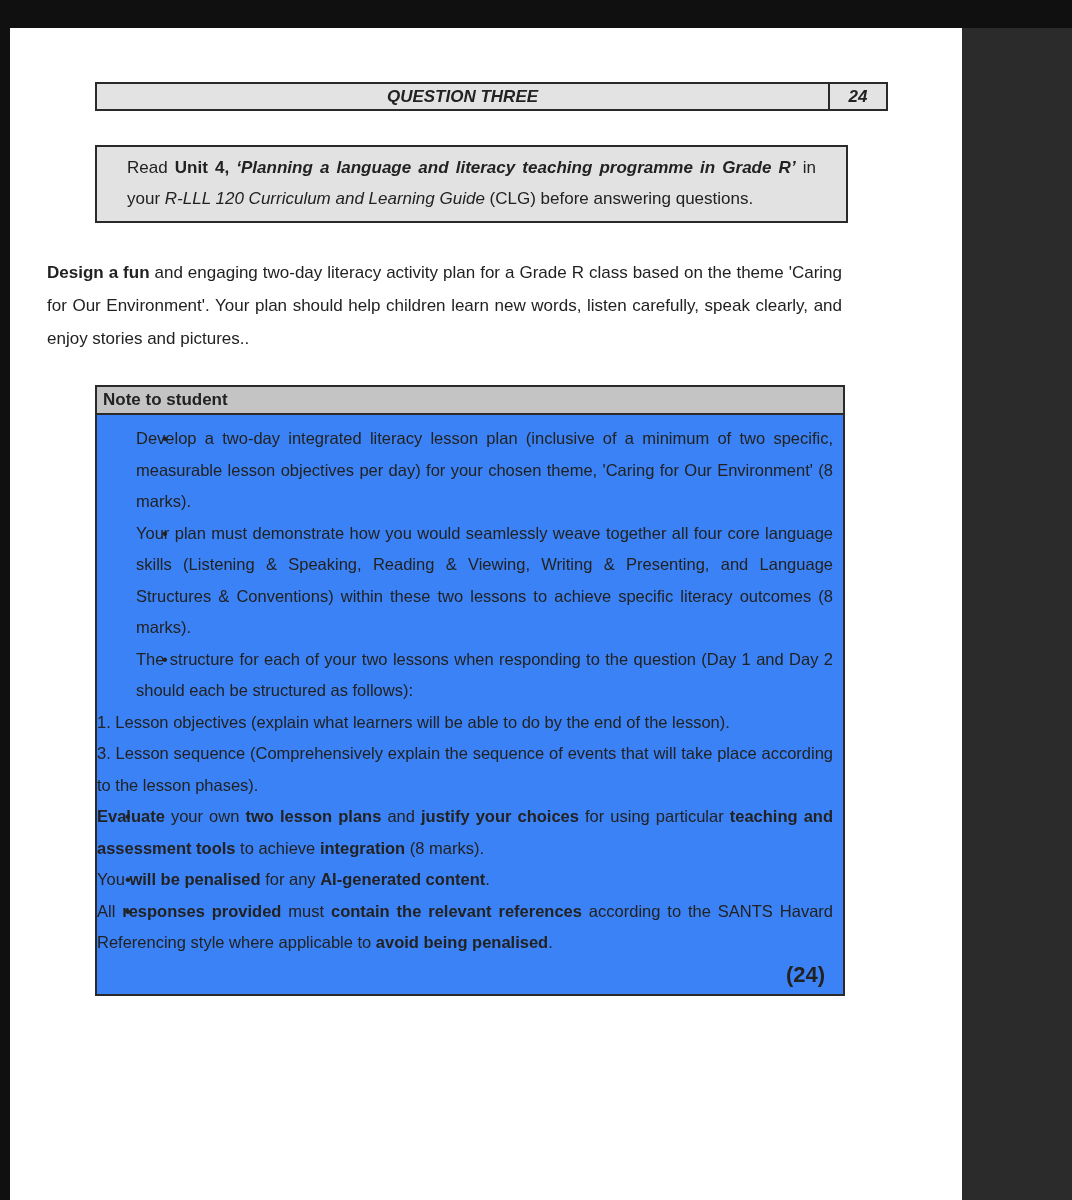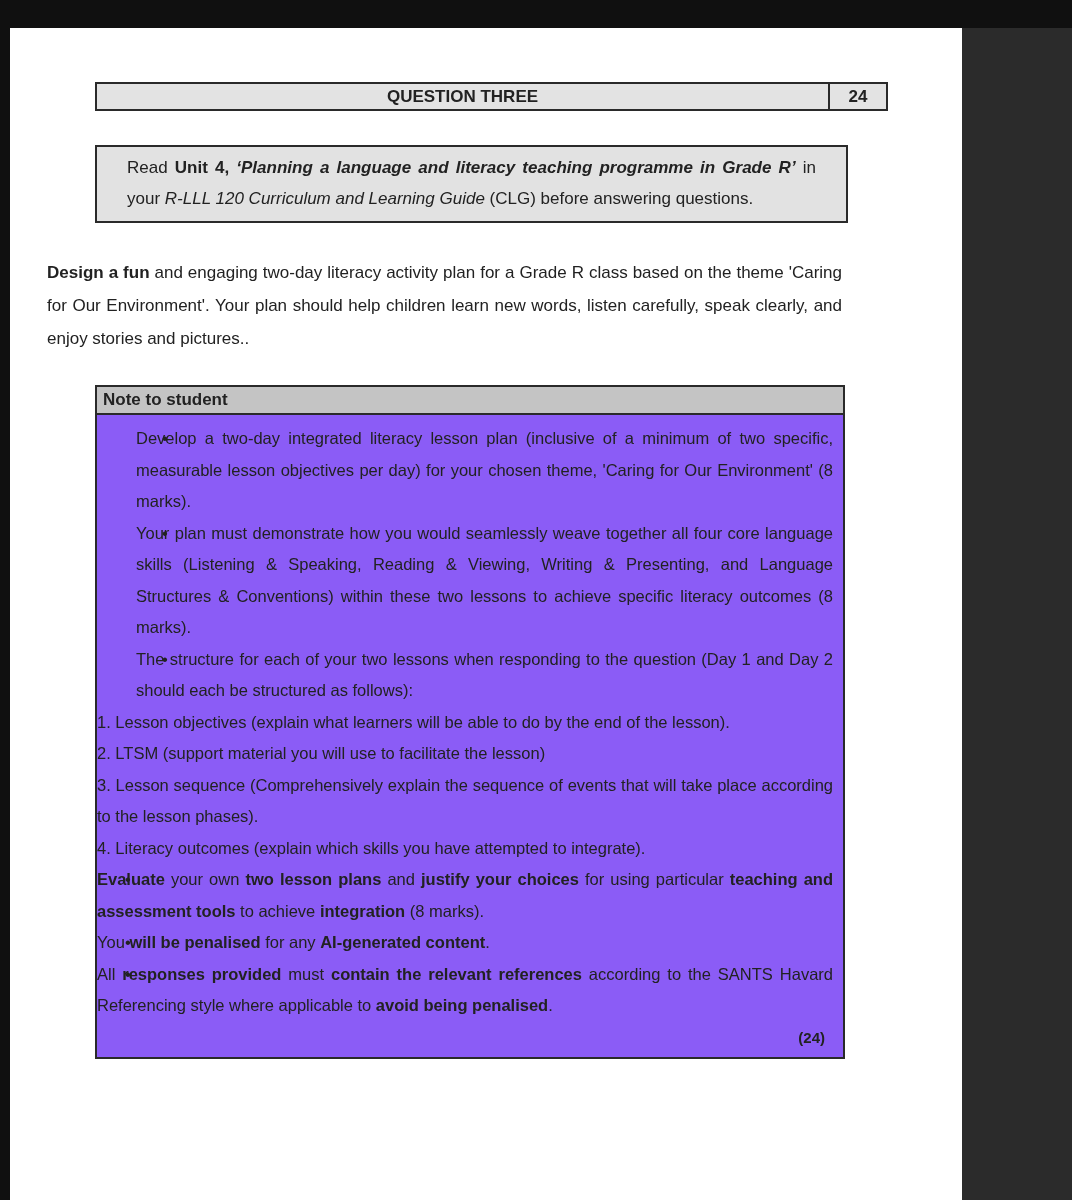--- a/index.html
+++ b/index.html
@@ -32,20 +32,21 @@
   
   .question-header {
     margin: 54px 0 0 85px;
     width: 793px;
     box-sizing: border-box;
     border: 2px solid #2a2a2a;
     background: #e3e3e3;
     display: flex;
     align-items: stretch;
     height: 29px;
+    font-style: italic;
   }
   .q-title {
     flex: 1;
     display: flex; align-items: center; justify-content: center;
     font-weight: bold;
     font-size: 17px;
   }
   .q-marks {
     width: 56px;
     border-left: 2px solid #2a2a2a;
@@ -78,21 +79,21 @@
     line-height: 33px;
     text-align: justify;
   }
 
   
   .note-box {
     margin: 30px 0 16px 85px;
     width: 750px;
     box-sizing: border-box;
     border: 2px solid #2a2a2a;
-    background: #8b5cf6;
+    background: #3b82f6;
   }
   .note-header {
     background: #c4c4c4;
     border-bottom: 2px solid #2a2a2a;
     font-weight: bold;
     font-size: 17px;
     padding: 3px 6px 3px 6px;
   }
   .note-body {
     padding: 8px 10px 4px 0;
@@ -112,21 +113,21 @@
   }
   .note-item.outer { }
   .note-item.outer::before {
     content: "\2022";
     position: absolute;
     left: 28px;
   }
   .note-item.plain { }
   .note-marks {
     font-weight: bold;
-    font-size: 15px;
+    font-size: 22px;
     line-height: 31.5px;
     text-align: right;
     padding-right: 8px;
   }
   .seg-b { font-weight: bold; }
   .seg-i { font-style: italic; }
 </style>
 </head>
 <body>
 
@@ -147,23 +148,21 @@
 
     <p class="intro"><span class="seg-b">Design a fun</span><span> and engaging two-day literacy activity plan for a Grade R class based on the theme 'Caring for Our Environment'. Your plan should help children learn new words, listen carefully, speak clearly, and enjoy stories and pictures..</span></p>
 
     <div class="note-box">
       <div class="note-header">Note to student</div>
       <div class="note-body">
         <div class="note-item inner"><span>Develop a two-day integrated literacy lesson plan (inclusive of a minimum of two specific, measurable lesson objectives per day) for your chosen theme, 'Caring for Our Environment' (8 marks).</span></div>
         <div class="note-item inner"><span>Your plan must demonstrate how you would seamlessly weave together all four core language skills (Listening &amp; Speaking, Reading &amp; Viewing, Writing &amp; Presenting, and Language Structures &amp; Conventions) within these two lessons to achieve specific literacy outcomes (8 marks).</span></div>
         <div class="note-item inner"><span>The structure for each of your two lessons when responding to the question (Day 1 and Day 2 should each be structured as follows):</span></div>
         <div class="note-item plain"><span>1. Lesson objectives (explain what learners will be able to do by the end of the lesson).</span></div>
-        <div class="note-item plain"><span>2. LTSM (support material you will use to facilitate the lesson)</span></div>
         <div class="note-item plain"><span>3. Lesson sequence (Comprehensively explain the sequence of events that will take place according to the lesson phases).</span></div>
-        <div class="note-item plain"><span>4. Literacy outcomes (explain which skills you have attempted to integrate).</span></div>
         <div class="note-item outer"><span class="seg-b">Evaluate</span><span> your own </span><span class="seg-b">two lesson plans</span><span> and </span><span class="seg-b">justify your choices</span><span> for using particular </span><span class="seg-b">teaching and assessment tools</span><span> to achieve </span><span class="seg-b">integration</span><span> (8 marks).</span></div>
         <div class="note-item outer"><span>You </span><span class="seg-b">will be penalised</span><span> for any </span><span class="seg-b">AI-generated content</span><span>.</span></div>
         <div class="note-item outer"><span>All </span><span class="seg-b">responses provided</span><span> must </span><span class="seg-b">contain the relevant references</span><span> according to the SANTS Havard Referencing style where applicable to </span><span class="seg-b">avoid being penalised</span><span>.</span></div>
         <div class="note-marks">(24)</div>
       </div>
     </div>
 
   </div>
 </div>
 

